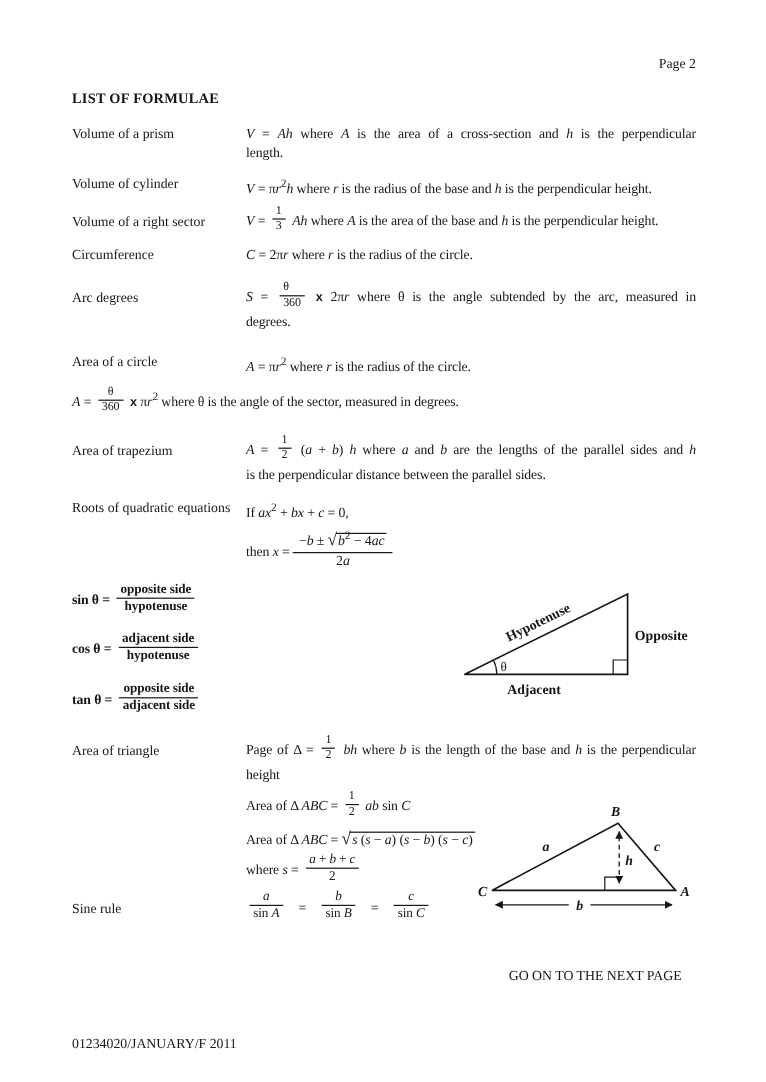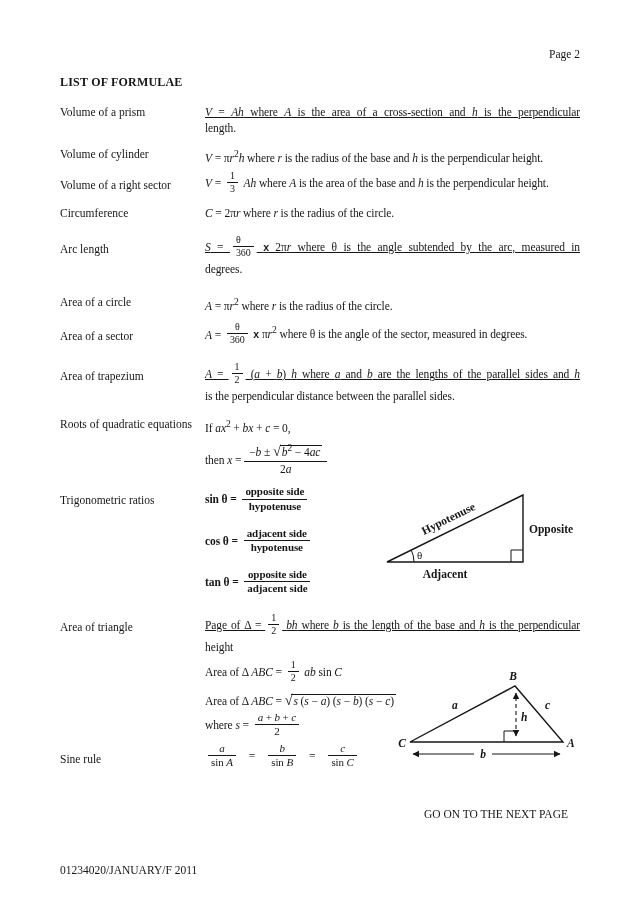--- a/index.html
+++ b/index.html
@@ -10,21 +10,21 @@
   }
   .content-area{padding:46px 58px 0 60px;}
   .page-number{text-align:right;}
   .title{font-weight:bold;font-size:12px;margin-top:12px;letter-spacing:.2px;}
   .rows{margin-top:14px;}
   .row{display:flex;align-items:flex-start;}
   .row .label{width:145px;flex:0 0 145px;}
   .row .content{flex:1;letter-spacing:-0.1px;}
   .content i{font-style:italic;}
   .content b{font-family:"Liberation Sans",sans-serif;font-weight:bold;font-style:normal;font-size:10.5px;}
-  .jline{display:block;text-align:justify;text-align-last:justify;text-decoration:underline;}
+  .jline{display:block;text-align:justify;text-align-last:justify;}
   .pline{display:block;}
   .padlab .label{padding-top:5px;}
   .padlab2 .label{padding-top:7px;}
   .r0{margin-bottom:10px}.r1{margin-bottom:6px}.r2{margin-bottom:8px}
   .r3{margin-bottom:15px}.r4{margin-bottom:17px}.r5{margin-bottom:9px}
   .r6{margin-bottom:15px}.r7{margin-bottom:12px}.r8{margin-bottom:8px}
   .r9{margin-bottom:16px}.r10{margin-bottom:4px}.r11{margin-bottom:16px}
   .frac{display:inline-block;vertical-align:middle;text-align:center;margin:0 3px;position:relative;top:-2px;font-size:10px;}
   .frac .num{display:block;border-bottom:1px solid #161616;padding:0 3px;line-height:1.2;}
   .frac .den{display:block;padding:0 3px;line-height:1.2;}
@@ -84,36 +84,35 @@
       </div>
 
       <div class="row r3">
         <div class="label">Circumference</div>
         <div class="content">
           <span><i>C</i> = 2π<i>r</i> where <i>r</i> is the radius of the circle.</span>
         </div>
       </div>
 
       <div class="row r4 padlab">
-        <div class="label">Arc length</div>
+        <div class="label">Arc degrees</div>
         <div class="content">
           <span class="jline"><span><i>S</i> = </span><span class="frac"><span class="num">θ</span><span class="den">360</span></span><span> <b>x</b> 2π<i>r</i> where θ is the angle subtended by the arc, measured in</span></span>
           <span class="pline">degrees.</span>
         </div>
       </div>
 
       <div class="row r5">
         <div class="label">Area of a circle</div>
         <div class="content">
           <span><i>A</i> = π<i>r</i><sup>2</sup> where <i>r</i> is the radius of the circle.</span>
         </div>
       </div>
 
       <div class="row r6 padlab">
-        <div class="label">Area of a sector</div>
         <div class="content">
           <span><i>A</i> = </span><span class="frac"><span class="num">θ</span><span class="den">360</span></span><span> <b>x</b> π<i>r</i><sup>2</sup> where θ is the angle of the sector, measured in degrees.</span>
         </div>
       </div>
 
       <div class="row r7 padlab">
         <div class="label">Area of trapezium</div>
         <div class="content">
           <span class="jline"><span><i>A</i> = </span><span class="frac"><span class="num">1</span><span class="den">2</span></span><span> (<i>a</i> + <i>b</i>) <i>h</i> where <i>a</i> and <i>b</i> are the lengths of the parallel sides and <i>h</i></span></span>
           <span class="pline">is the perpendicular distance between the parallel sides.</span>
@@ -124,21 +123,20 @@
         <div class="label">Roots of quadratic equations</div>
         <div class="content">
           <div>If <i>ax</i><sup>2</sup> + <i>bx</i> + <i>c</i> = 0,</div>
           <div class="then-line">
             <span>then <i>x</i>  =  </span><span class="bigfrac"><span class="bnum"><span>−<i>b</i> ± </span><span class="sqrt"><span class="sqrt-sign">√</span><span class="sqrt-body"><i>b</i><sup>2</sup> − 4<i>ac</i></span></span></span><span class="bden">2<i>a</i></span></span>
           </div>
         </div>
       </div>
 
       <div class="row r9 padlab">
-        <div class="label">Trigonometric ratios</div>
         <div class="content">
           <div class="trig-line">
             <span>sin θ  =  </span><span class="frac frac2"><span class="num">opposite side</span><span class="den">hypotenuse</span></span>
           </div>
           <div class="trig-line">
             <span>cos θ  =  </span><span class="frac frac2"><span class="num">adjacent side</span><span class="den">hypotenuse</span></span>
           </div>
           <div class="trig-line">
             <span>tan θ  =  </span><span class="frac frac2"><span class="num">opposite side</span><span class="den">adjacent side</span></span>
           </div>

